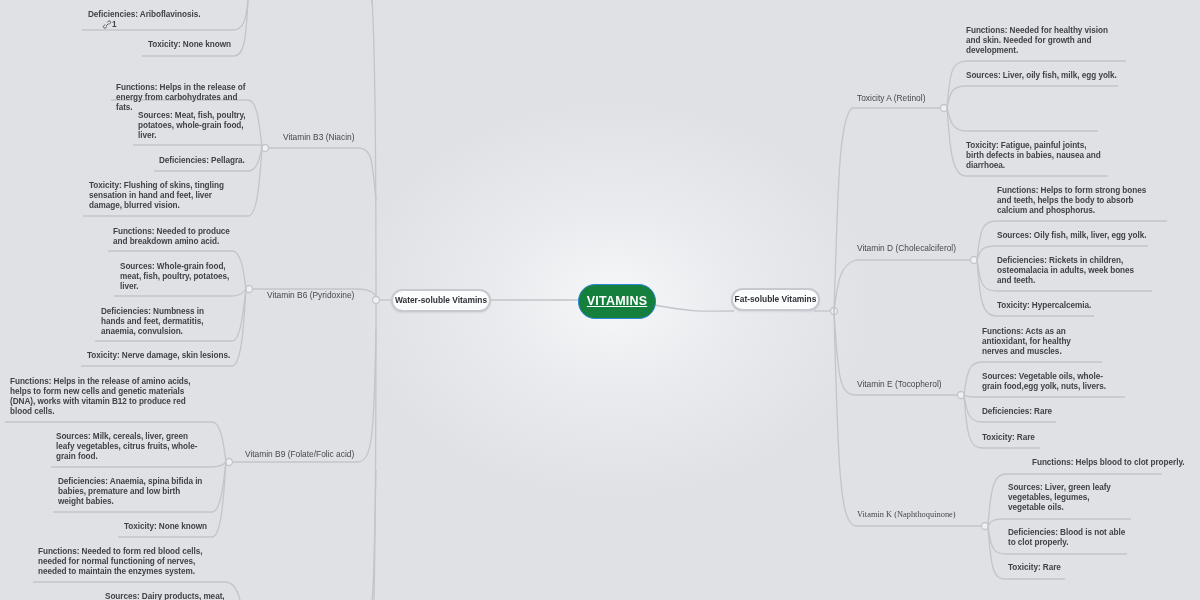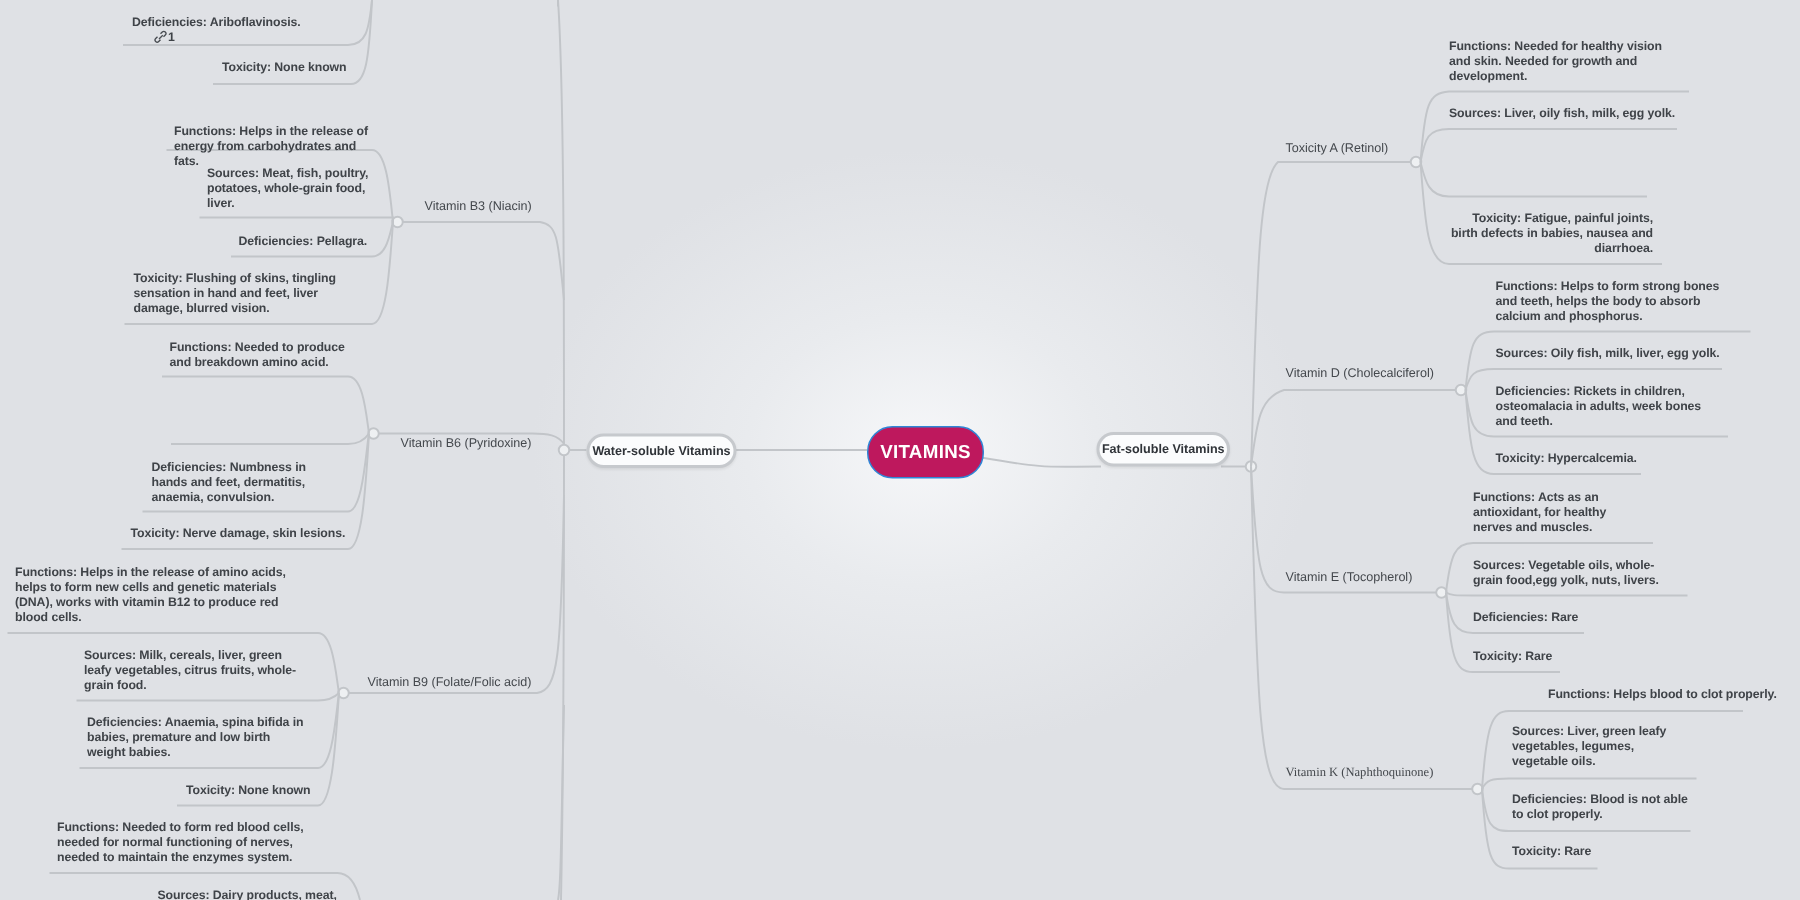--- a/index.html
+++ b/index.html
@@ -21,23 +21,24 @@
   .branch {
     position:absolute; font-size:8.4px; line-height:10px; color:#44484d; white-space:nowrap;
   }
   .pill {
     position:absolute; background:#fbfcfd; border:2px solid #c6c9cd; border-radius:12px;
     font-size:8.4px; font-weight:700; color:#2f3338; text-align:center;
     box-shadow:0 1px 2px rgba(0,0,0,0.08);
   }
   .root {
     position:absolute; left:578px; top:284px; width:76px; height:33px;
-    background:#be185d; border:1.5px solid #2f86d6; border-radius:17px;
+    background:#15803d; border:1.5px solid #2f86d6; border-radius:17px;
     color:#ffffff; font-weight:700; font-size:12.5px; text-align:center; line-height:33px;
     letter-spacing:0.2px;
+    text-decoration:underline;
   }
   .link-icon { display:inline-block; margin-left:14px; font-weight:600; }
   .link-icon svg { vertical-align:-2px; }
 </style>
 </head>
 <body>
 
 <div id="canvas">
 
 <svg class="lines" viewBox="0 0 1200 600">
@@ -144,40 +145,41 @@
 </div>
 <div class="leaf" style="left:116px;top:66px;width:130px;margin-top:17px;">Functions: Helps in the release of energy from carbohydrates and fats.</div>
 <div class="leaf" style="left:138px;top:111px;width:112px;">Sources: Meat, fish, poultry, potatoes, whole-grain food, liver.</div>
 <div class="leaf" style="left:159px;top:156px;width:100px;">Deficiencies: Pellagra.</div>
 <div class="leaf" style="left:89px;top:181px;width:155px;">Toxicity: Flushing of skins, tingling sensation in hand and feet, liver damage, blurred vision.</div>
 
 <div class="branch" style="left:267px;top:290px;">
   <span>Vitamin B6 (Pyridoxine)</span>
 </div>
 <div class="leaf" style="left:113px;top:227px;width:118px;">Functions: Needed to produce and breakdown amino acid.</div>
+<div class="leaf" style="left:120px;top:262px;width:112px;">Sources: Whole-grain food, meat, fish, poultry, potatoes, liver.</div>
 <div class="leaf" style="left:101px;top:307px;width:125px;">Deficiencies: Numbness in hands and feet, dermatitis, anaemia, convulsion.</div>
 <div class="leaf" style="left:87px;top:351px;width:150px;">Toxicity: Nerve damage, skin lesions.</div>
 
 <div class="branch" style="left:245px;top:449px;">
   <span>Vitamin B9 (Folate/Folic acid)</span>
 </div>
 <div class="leaf" style="left:10px;top:377px;width:196px;">Functions: Helps in the release of amino acids, helps to form new cells and genetic materials (DNA), works with vitamin B12 to produce red blood cells.</div>
 <div class="leaf" style="left:56px;top:432px;width:148px;">Sources: Milk, cereals, liver, green leafy vegetables, citrus fruits, whole-grain food.</div>
 <div class="leaf" style="left:58px;top:477px;width:148px;">Deficiencies: Anaemia, spina bifida in babies, premature and low birth weight babies.</div>
 <div class="leaf" style="left:124px;top:522px;width:90px;">Toxicity: None known</div>
 
 <div class="leaf" style="left:38px;top:547px;width:182px;">Functions: Needed to form red blood cells, needed for normal functioning of nerves, needed to maintain the enzymes system.</div>
 <div class="leaf" style="left:105px;top:592px;width:130px;">Sources: Dairy products, meat,</div>
 
 <div class="branch" style="left:857px;top:93px;">
   <span>Toxicity A (Retinol)</span>
 </div>
 <div class="leaf" style="left:966px;top:26px;width:155px;">Functions: Needed for healthy vision and skin. Needed for growth and development.</div>
 <div class="leaf" style="left:966px;top:71px;width:155px;">Sources: Liver, oily fish, milk, egg yolk.</div>
-<div class="leaf" style="left:966px;top:141px;width:136px;text-align:right;">Toxicity: Fatigue, painful joints, birth defects in babies, nausea and diarrhoea.</div>
+<div class="leaf" style="left:966px;top:141px;width:136px;">Toxicity: Fatigue, painful joints, birth defects in babies, nausea and diarrhoea.</div>
 
 <div class="branch" style="left:857px;top:243px;">
   <span>Vitamin D (Cholecalciferol)</span>
 </div>
 <div class="leaf" style="left:997px;top:186px;width:165px;">Functions: Helps to form strong bones and teeth, helps the body to absorb calcium and phosphorus.</div>
 <div class="leaf" style="left:997px;top:231px;width:155px;">Sources: Oily fish, milk, liver, egg yolk.</div>
 <div class="leaf" style="left:997px;top:256px;width:150px;">Deficiencies: Rickets in children, osteomalacia in adults, week bones and teeth.</div>
 <div class="leaf" style="left:997px;top:301px;width:100px;">Toxicity: Hypercalcemia.</div>
 
 <div class="branch" style="left:857px;top:379px;">

